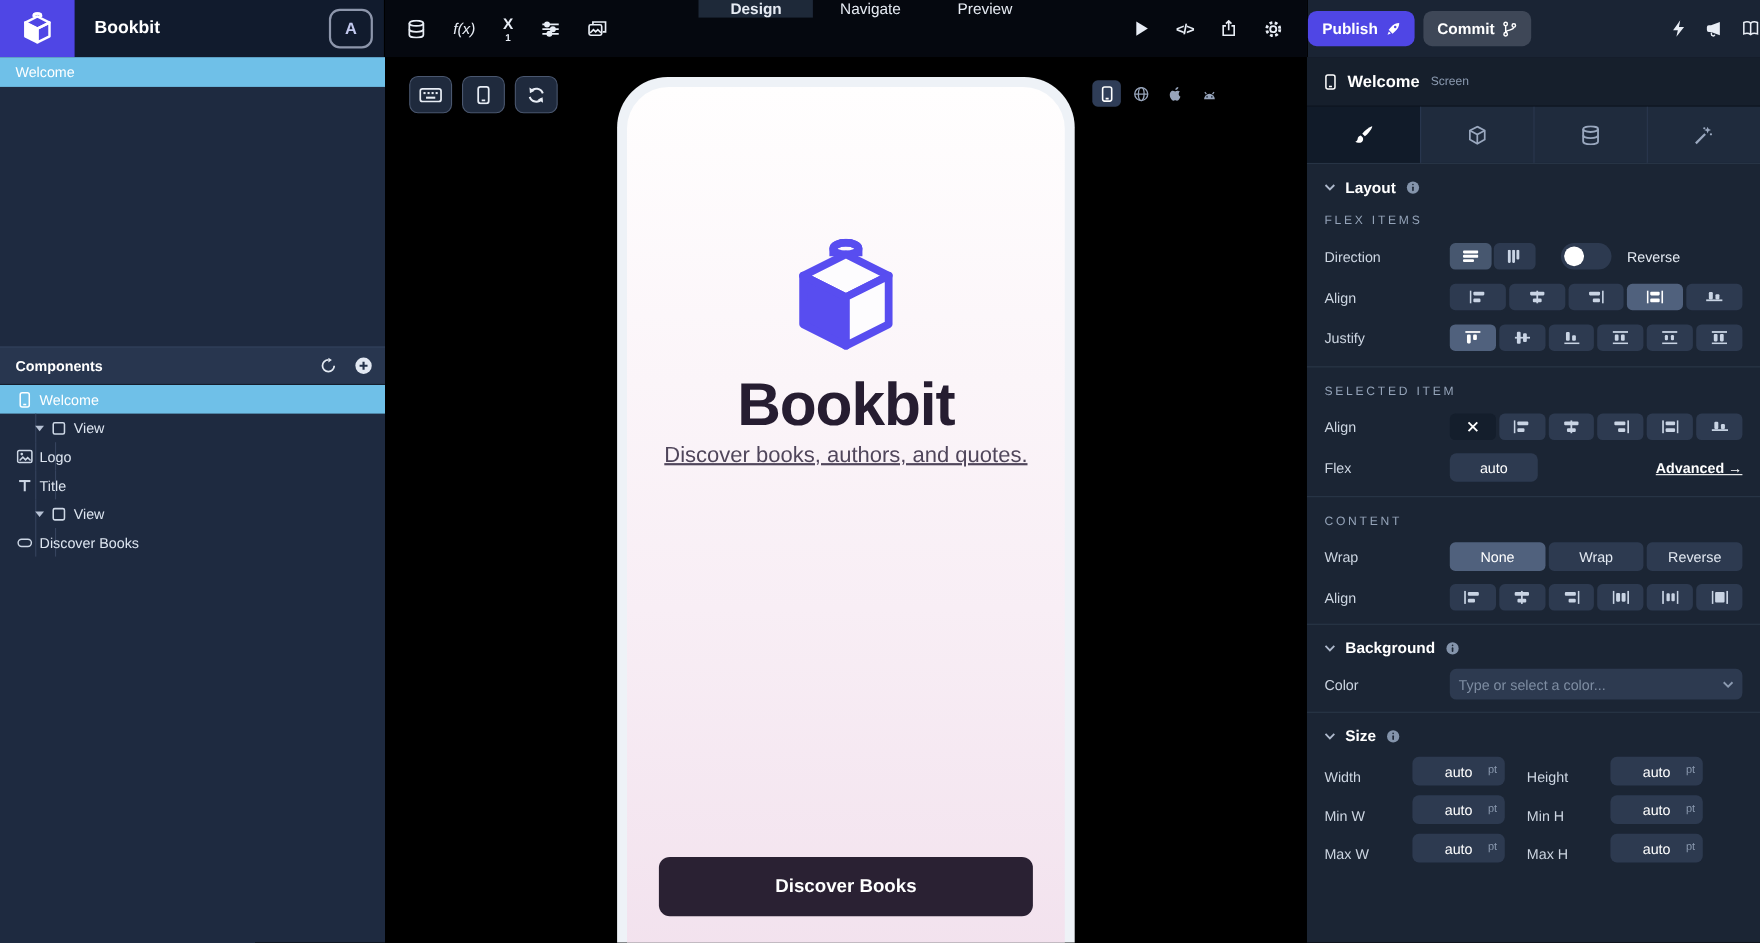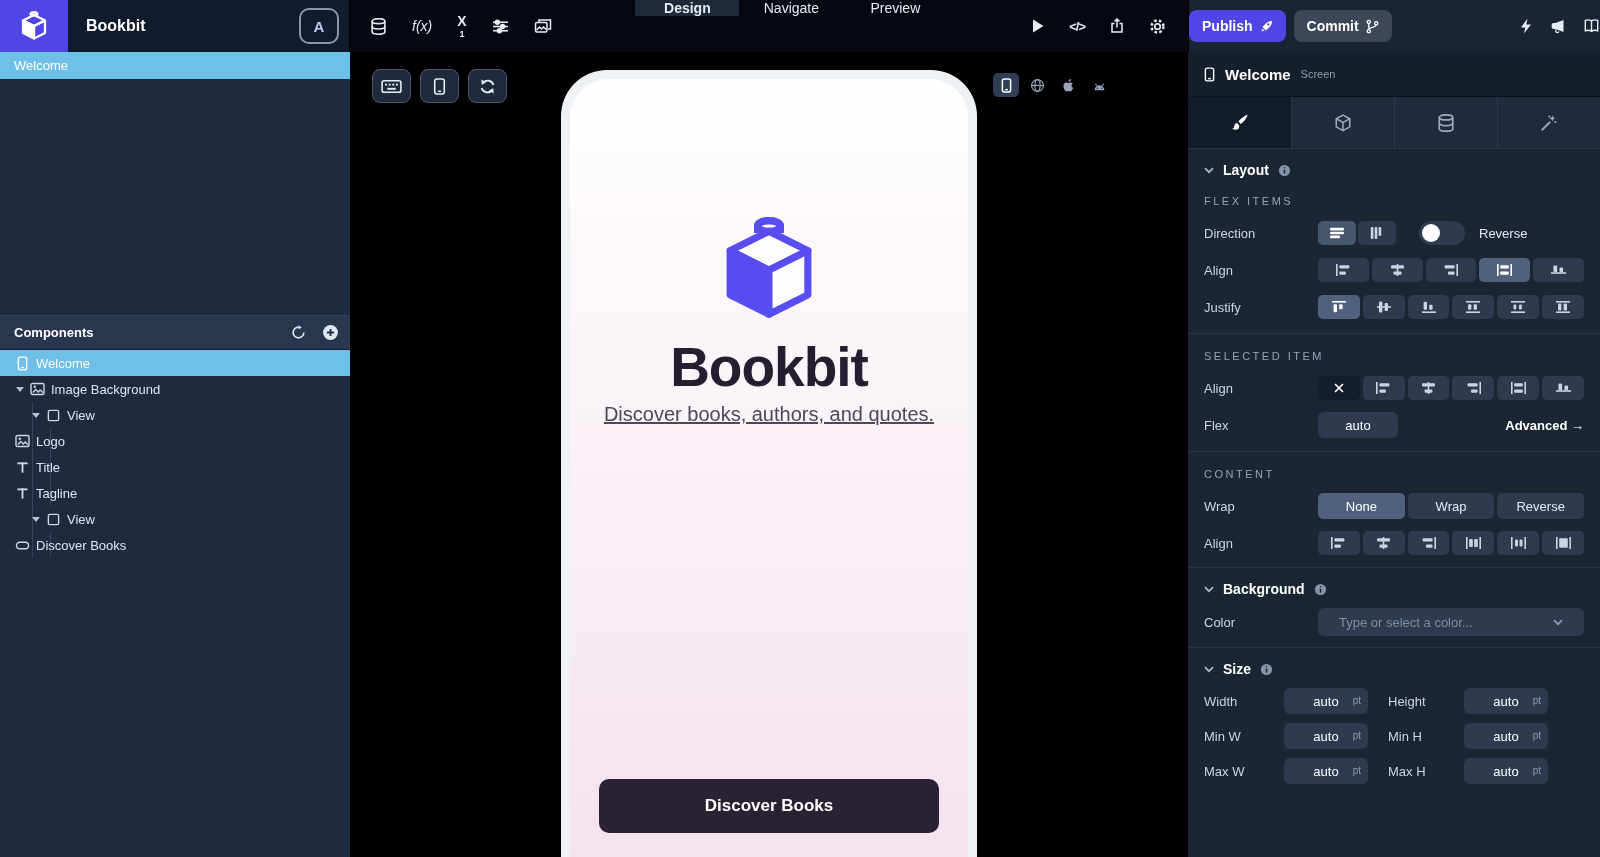--- a/index.html
+++ b/index.html
@@ -93,25 +93,25 @@
   .wrap-btn { flex:1; height:26px; background:#2d3a50; border-radius:5px; display:grid; place-items:center; color:#e3e9f2; font-size:13px;text-align:right; }
   .wrap-btn.active { background:#50617d; color:#fff; }
   .dirseg { display:flex; gap:2px; }
   .dir-btn { width:38px; height:24px; background:#2d3a50; border-radius:5px; display:grid; place-items:center; color:#c9d4e4; }
   .dir-btn.active { background:#47576f; color:#fff; }
   .switch { width:46px; height:24px; border-radius:12px; background:#2d3a50; margin-left:20px; position:relative; cursor:pointer; }
   .knob { width:18px; height:18px; border-radius:50%; background:#fff; position:absolute; top:3px; left:3px; }
   .rev-label { font-size:13px; color:#e3e9f2; margin-left:11px; }
   .divider { border-top:1px solid #2a3748; margin:2px 0 10px; }
   .mini-input { width:80px; height:26px; background:#2d3a50; border-radius:6px; display:grid; place-items:center; color:#fff; font-size:13px; cursor:text; }
-  .adv-link { margin-left:auto; color:#fff; font-size:13px; font-weight:600; cursor:pointer; }
-  .color-input-wrap { margin-left:auto; width:266px; height:28px; background:#2d3a50; border-radius:6px; display:flex; align-items:center; padding:0 21px; }
+  .adv-link { margin-left:auto; color:#fff; font-size:13px; font-weight:600; cursor:pointer;text-decoration:underline; }
+  .color-input-wrap { margin-left:auto; width:266px; height:28px; background:#2d3a50; border-radius:6px; display:flex; align-items:center; padding:0 8px; }
   .color-input { flex:1; background:transparent; border:none; outline:none; color:#e3e9f2; font-size:13px; }
   .color-input::placeholder { color:#7e8da2; }
-  .size-row { display:flex; align-items:center; margin:0 16px 9px; }
+  .size-row { display:flex; align-items:flex-end; margin:0 16px 9px; }
   .size-label { font-size:13px; color:#ccd5e1; width:80px; }
   .size-label.second { width:76px; margin-left:20px; }
   .size-input { width:84px; height:26px; background:#2d3a50; border-radius:6px; position:relative; display:grid; place-items:center; color:#fff; font-size:13px; cursor:text; }
   .size-input .unit { position:absolute; right:7px; top:7px; font-size:10px; color:#8b9ab0; }
 </style>
 </head>
 <body>
 
 <div class="app">
 
@@ -263,31 +263,20 @@
         <div class="tree">
           <div class="tree-row d0 selected">
             <span class="ticon">
                 <svg width="11" height="15" viewBox="0 0 12 16" fill="none" stroke="currentColor" stroke-width="1.5">
                   <rect x="1.5" y="1" width="9" height="14" rx="2"></rect>
                   <line x1="4.5" y1="12.5" x2="7.5" y2="12.5"></line>
                 </svg>
               </span>
             <span class="t-label">Welcome</span>
           </div>
-          <div class="tree-row d0">
-            <span class="caret"></span>
-            <span class="ticon">
-                <svg width="15" height="14" viewBox="0 0 15 14" fill="none" stroke="currentColor" stroke-width="1.4">
-                  <rect x="1" y="1.5" width="13" height="11" rx="1.5"></rect>
-                  <circle cx="4.8" cy="4.8" r="1.2" fill="currentColor" stroke="none"></circle>
-                  <path d="M2.8 10.6l3-3 2.4 2.4 2-2 2.6 2.6"></path>
-                </svg>
-              </span>
-            <span class="t-label">Image Background</span>
-          </div>
           <div class="tree-row d1">
             <span class="caret"></span>
             <span class="ticon">
                 <svg width="13" height="13" viewBox="0 0 14 14" fill="none" stroke="currentColor" stroke-width="1.5">
                   <rect x="1.5" y="1.5" width="11" height="11" rx="1.5"></rect>
                 </svg>
               </span>
             <span class="t-label">View</span>
           </div>
           <div class="tree-row d2">
@@ -301,29 +290,20 @@
             <span class="t-label">Logo</span>
           </div>
           <div class="tree-row d2">
             <span class="ticon">
                 <svg width="13" height="13" viewBox="0 0 14 14" fill="currentColor">
                   <rect x="1.5" y="1.5" width="11" height="2"></rect>
                   <rect x="6" y="1.5" width="2" height="11"></rect>
                 </svg>
               </span>
             <span class="t-label">Title</span>
-          </div>
-          <div class="tree-row d2">
-            <span class="ticon">
-                <svg width="13" height="13" viewBox="0 0 14 14" fill="currentColor">
-                  <rect x="1.5" y="1.5" width="11" height="2"></rect>
-                  <rect x="6" y="1.5" width="2" height="11"></rect>
-                </svg>
-              </span>
-            <span class="t-label">Tagline</span>
           </div>
           <div class="tree-row d1">
             <span class="caret"></span>
             <span class="ticon">
                 <svg width="13" height="13" viewBox="0 0 14 14" fill="none" stroke="currentColor" stroke-width="1.5">
                   <rect x="1.5" y="1.5" width="11" height="11" rx="1.5"></rect>
                 </svg>
               </span>
             <span class="t-label">View</span>
           </div>

